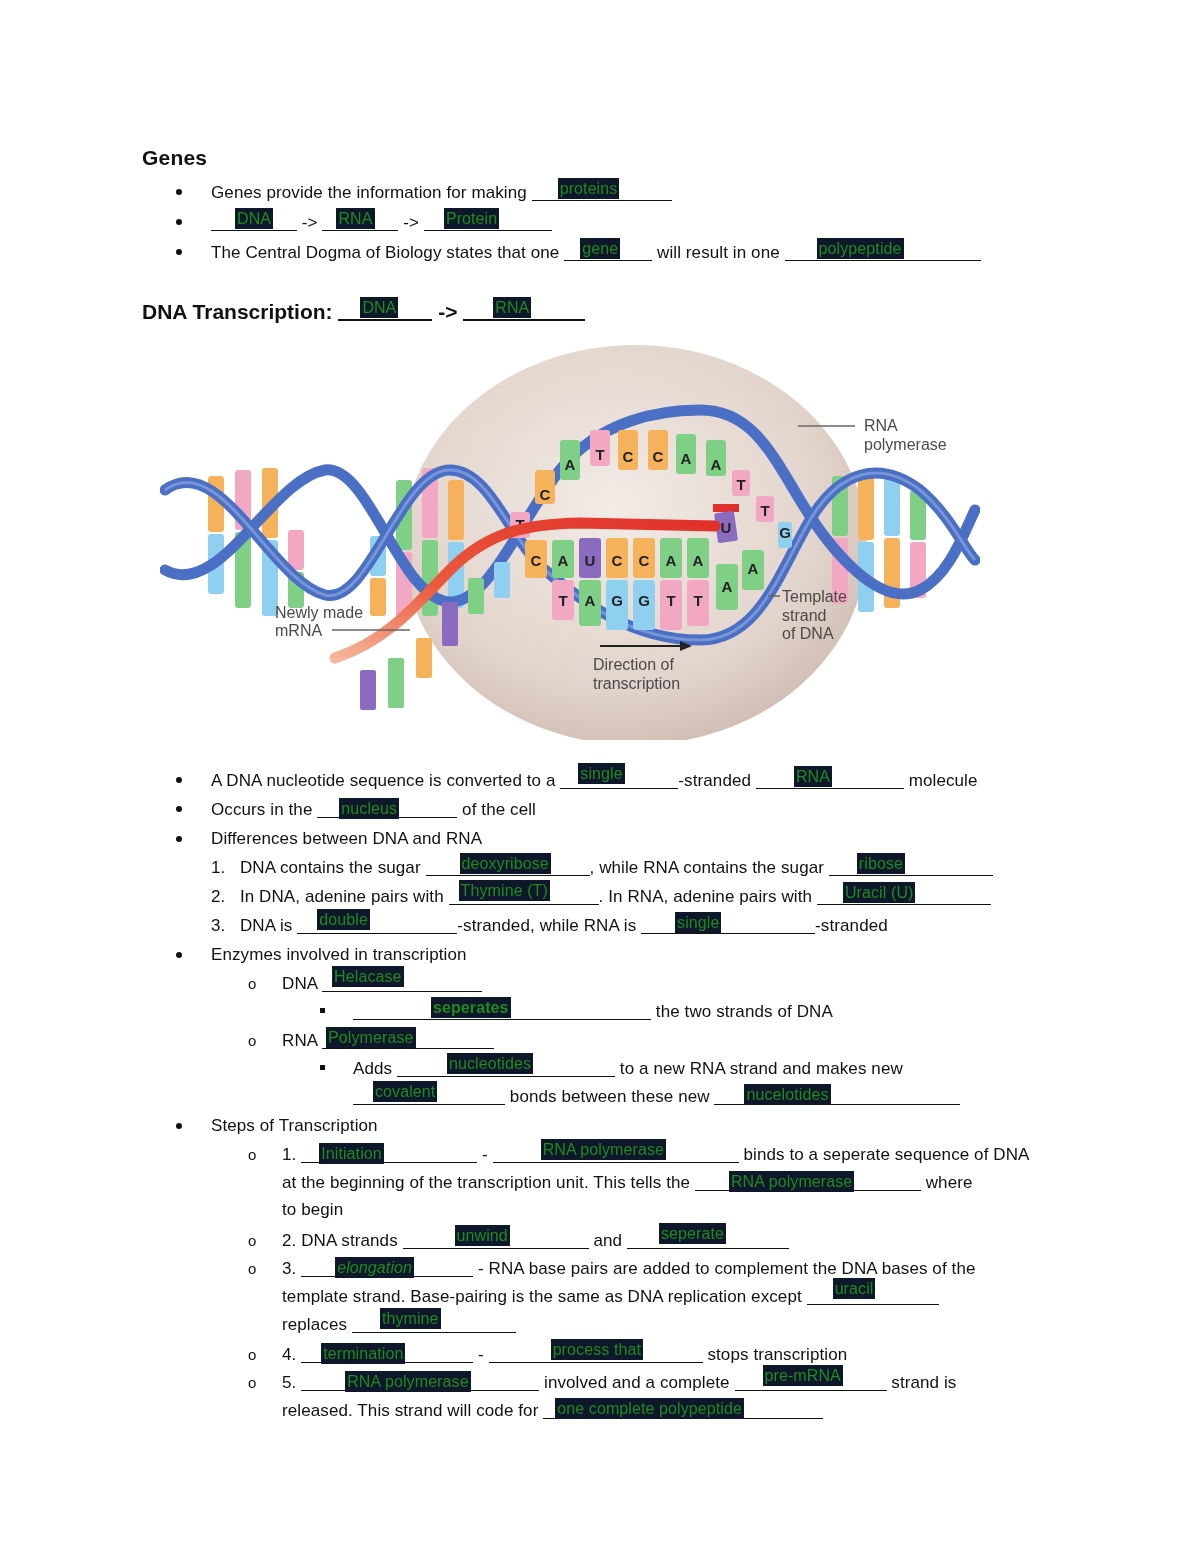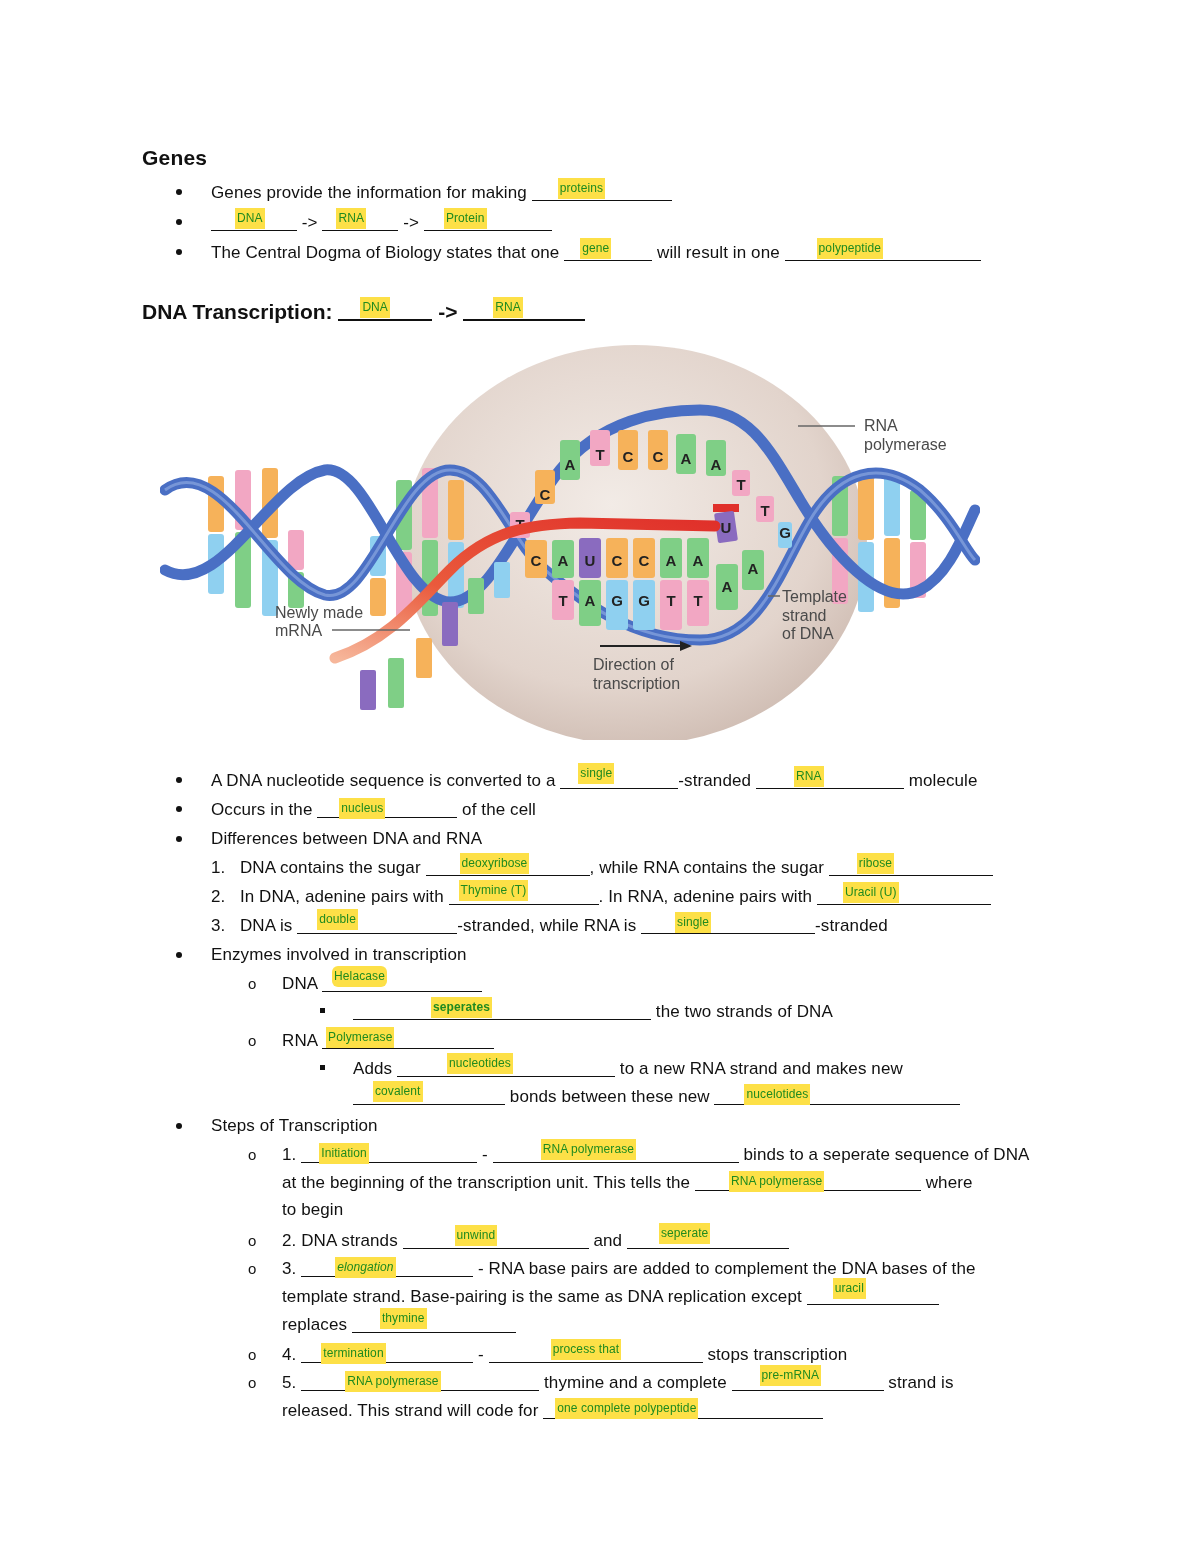--- a/index.html
+++ b/index.html
@@ -31,23 +31,23 @@
   }
   .sq { position: absolute; width: 5px; height: 5px; background: #111; }
 
   .blank {
     display: inline-block; position: relative;
     border-bottom: 1.5px solid #111;
     height: 20px; vertical-align: -3px;
   }
   .ans {
     position: absolute; top: -3px;
-    background: #fde047;
+    background: #0f172a;
     color: #1f8a1f;
-    font-size: 12px; line-height: 21px;
+    font-size: 16px; line-height: 21px;
     padding: 0 2px; white-space: nowrap;
     font-family: "Liberation Sans", sans-serif;
   }
   .h-transcription .blank { height: 22px; vertical-align: -2px; border-bottom: 2px solid #111; }
   .h-transcription .ans { font-weight: normal; top: -2px; }
 
   
   .diagram { position: absolute; left: 160px; top: 340px; width: 820px; height: 400px; }
   .diagram svg { width: 820px; height: 400px; display: block; }
   .lbl { font-family: "Liberation Sans", sans-serif; font-size: 16px; fill: #4a4a4a; }
@@ -253,21 +253,21 @@
 
   <div class="line" style="left:211px; top:914px;">
     <span>3.</span>&nbsp;&nbsp;&nbsp;<span>DNA is </span><span class="blank" style="width:160px;"><span class="ans" style="left:20px; top:-5px;">double</span></span><span>-stranded, while RNA is </span><span class="blank" style="width:174px;"><span class="ans" style="left:34px; top:-2px;">single</span></span><span>-stranded</span>
   </div>
 
   <span class="bullet" style="left:176px; top:952px;"></span>
   <div class="line" style="left:211px; top:944px;">Enzymes involved in transcription</div>
 
   <div class="circ" style="left:248px; top:973px;">o</div>
   <div class="line" style="left:282px; top:972px;">
-    <span>DNA </span><span class="blank" style="width:160px;"><span class="ans" style="left:10px; top:-6px;border-radius:6px;">Helacase</span></span>
+    <span>DNA </span><span class="blank" style="width:160px;"><span class="ans" style="left:10px; top:-6px;">Helacase</span></span>
   </div>
 
   <span class="sq" style="left:320px; top:1008px;"></span>
   <div class="line" style="left:353px; top:1000px;">
     <span class="blank" style="width:298px;"><span class="ans" style="left:78px; top:-3px;font-weight:bold;">seperates</span></span><span> the two strands of DNA</span>
   </div>
 
   <div class="circ" style="left:248px; top:1030px;">o</div>
   <div class="line" style="left:282px; top:1029px;">
     <span>RNA </span><span class="blank" style="width:172px;"><span class="ans" style="left:4px; top:-2px;">Polymerase</span></span>
@@ -309,19 +309,19 @@
     <span>replaces </span><span class="blank" style="width:164px;"><span class="ans" style="left:28px; top:-5px;">thymine</span></span>
   </div>
 
   <div class="circ" style="left:248px; top:1344px;">o</div>
   <div class="line" style="left:282px; top:1343px;">
     <span>4. </span><span class="blank" style="width:172px;"><span class="ans" style="left:20px; top:0px;">termination</span></span><span> - </span><span class="blank" style="width:214px;"><span class="ans" style="left:62px; top:-4px;">process  that</span></span><span> stops transcription</span>
   </div>
 
   <div class="circ" style="left:248px; top:1372px;">o</div>
   <div class="line" style="left:282px; top:1371px;">
-    <span>5. </span><span class="blank" style="width:238px;"><span class="ans" style="left:44px; top:0px;">RNA polymerase</span></span><span> thymine and a complete </span><span class="blank" style="width:152px;"><span class="ans" style="left:28px; top:-6px;">pre-mRNA</span></span><span> strand is</span>
+    <span>5. </span><span class="blank" style="width:238px;"><span class="ans" style="left:44px; top:0px;">RNA polymerase</span></span><span> involved and a complete </span><span class="blank" style="width:152px;"><span class="ans" style="left:28px; top:-6px;">pre-mRNA</span></span><span> strand is</span>
   </div>
   <div class="line" style="left:282px; top:1399px;">
     <span>released. This strand will code for </span><span class="blank" style="width:280px;"><span class="ans" style="left:12px; top:-1px;">one complete polypeptide</span></span>
   </div>
 
 </div>
 
 </body></html>

